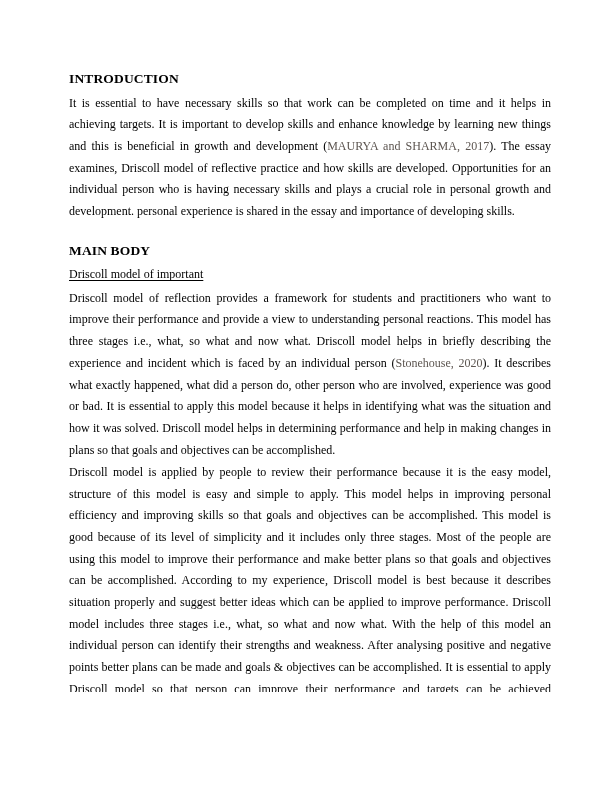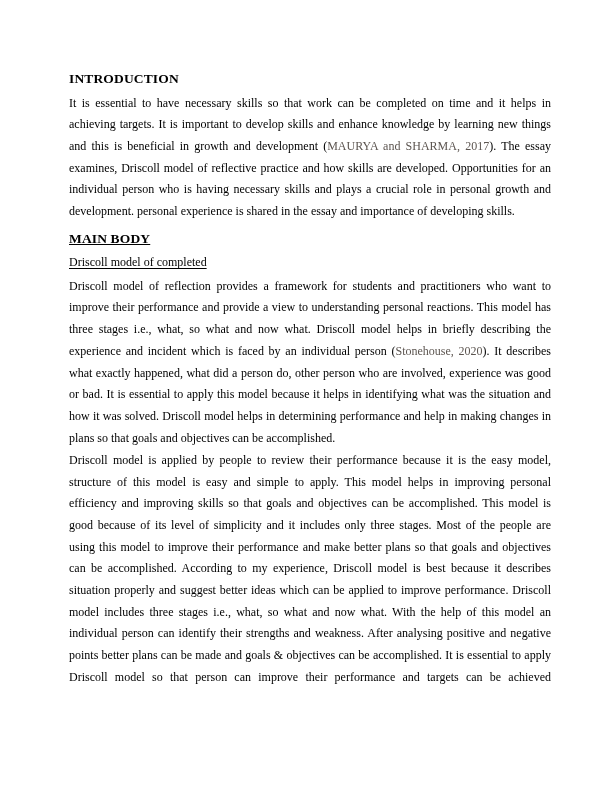--- a/index.html
+++ b/index.html
@@ -30,22 +30,21 @@
   h1.doc-heading {
     font-size: 13.5px;
     font-weight: bold;
     margin: 0 0 3px 0;
     padding: 0;
     line-height: 21.5px;
     letter-spacing: 0.15px;
     font-family: "Liberation Serif", "DejaVu Serif", serif;
   }
   h1.doc-heading.spaced-above {
-    margin-top: 5px;
-    text-decoration: underline;
+    margin-top: 17px;
   }
   h2.sub-heading {
     font-size: 12px;
     font-weight: normal;
     margin: 0 0 2px 0;
     padding: 0;
     line-height: 21.5px;
     text-decoration: underline;
     text-underline-offset: 2px;
     font-family: "Liberation Serif", "DejaVu Serif", serif;
@@ -78,21 +77,21 @@
 
 <div class="page">
   <div class="content">
 
     <h1 class="doc-heading">INTRODUCTION</h1>
 
     <p class="body-para"><span>It is essential to have necessary skills so that work can be completed on time and it helps in achieving targets. It is important to develop skills and enhance knowledge by learning new things and this is beneficial in growth and development (</span><span class="cite">MAURYA and SHARMA, 2017</span><span>). The essay examines, Driscoll model of reflective practice and how skills are developed. Opportunities for an individual person who is having necessary skills and plays a crucial role in personal growth and development. personal experience is shared in the essay and importance of developing skills.</span></p>
 
     <h1 class="doc-heading spaced-above">MAIN BODY</h1>
 
-    <h2 class="sub-heading">Driscoll model of completed</h2>
+    <h2 class="sub-heading">Driscoll model of important</h2>
 
     <p class="body-para"><span>Driscoll model of reflection provides a framework for students and practitioners who want to improve their performance and provide a view to understanding personal reactions. This model has three stages i.e., what, so what and now what. Driscoll model helps in briefly describing the experience and incident which is faced by an individual person (</span><span class="cite">Stonehouse, 2020</span><span>). It describes what exactly happened, what did a person do, other person who are involved, experience was good or bad. It is essential to apply this model because it helps in identifying what was the situation and how it was solved. Driscoll model helps in determining performance and help in making changes in plans so that goals and objectives can be accomplished.</span></p>
 
     <p class="body-para"><span>Driscoll model is applied by people to review their performance because it is the easy model, structure of this model is easy and simple to apply. This model helps in improving personal efficiency and improving skills so that goals and objectives can be accomplished. This model is good because of its level of simplicity and it includes only three stages. Most of the people are using this model to improve their performance and make better plans so that goals and objectives can be accomplished. According to my experience, Driscoll model is best because it describes situation properly and suggest better ideas which can be applied to improve performance. Driscoll model includes three stages i.e., what, so what and now what. With the help of this model an individual person can identify their strengths and weakness. After analysing positive and negative points better plans can be made and goals &amp; objectives can be accomplished. It is essential to apply Driscoll model so that person can improve their performance and targets can be achieved (</span><span class="cite">Babatunde and El-Gohary, 2019</span><span>).</span></p>
 
     <h3 class="inline-heading">Most?</h3>
 
   </div>
 </div>
 

